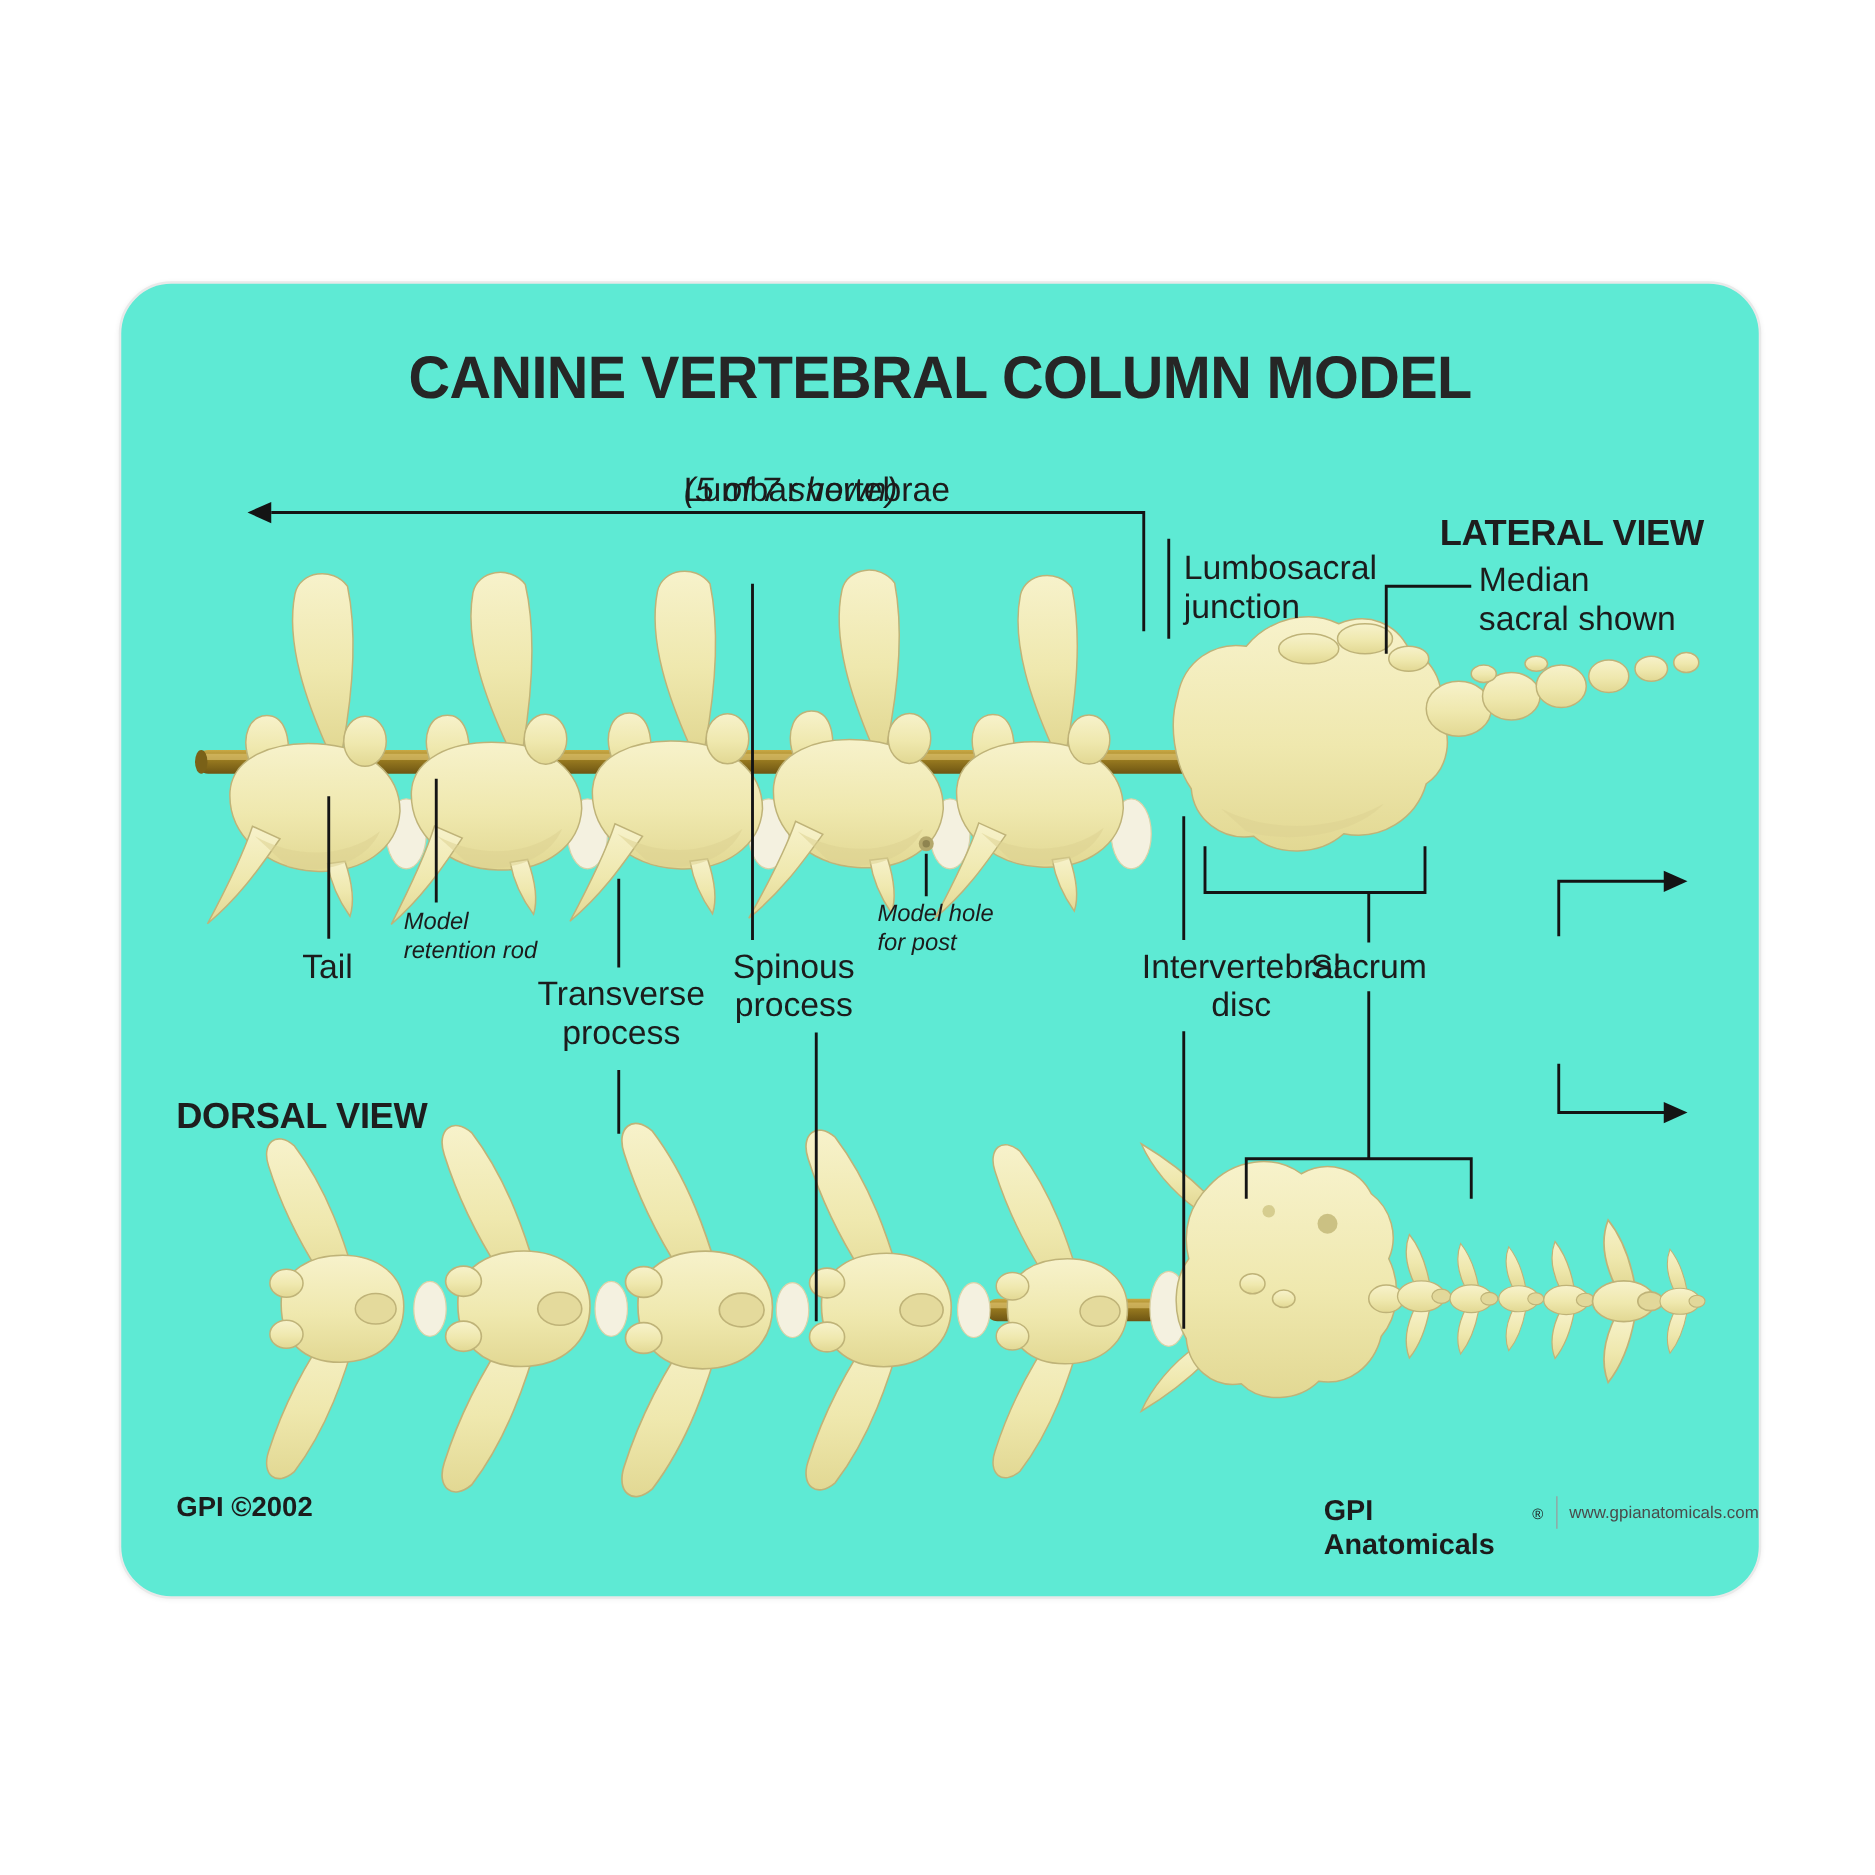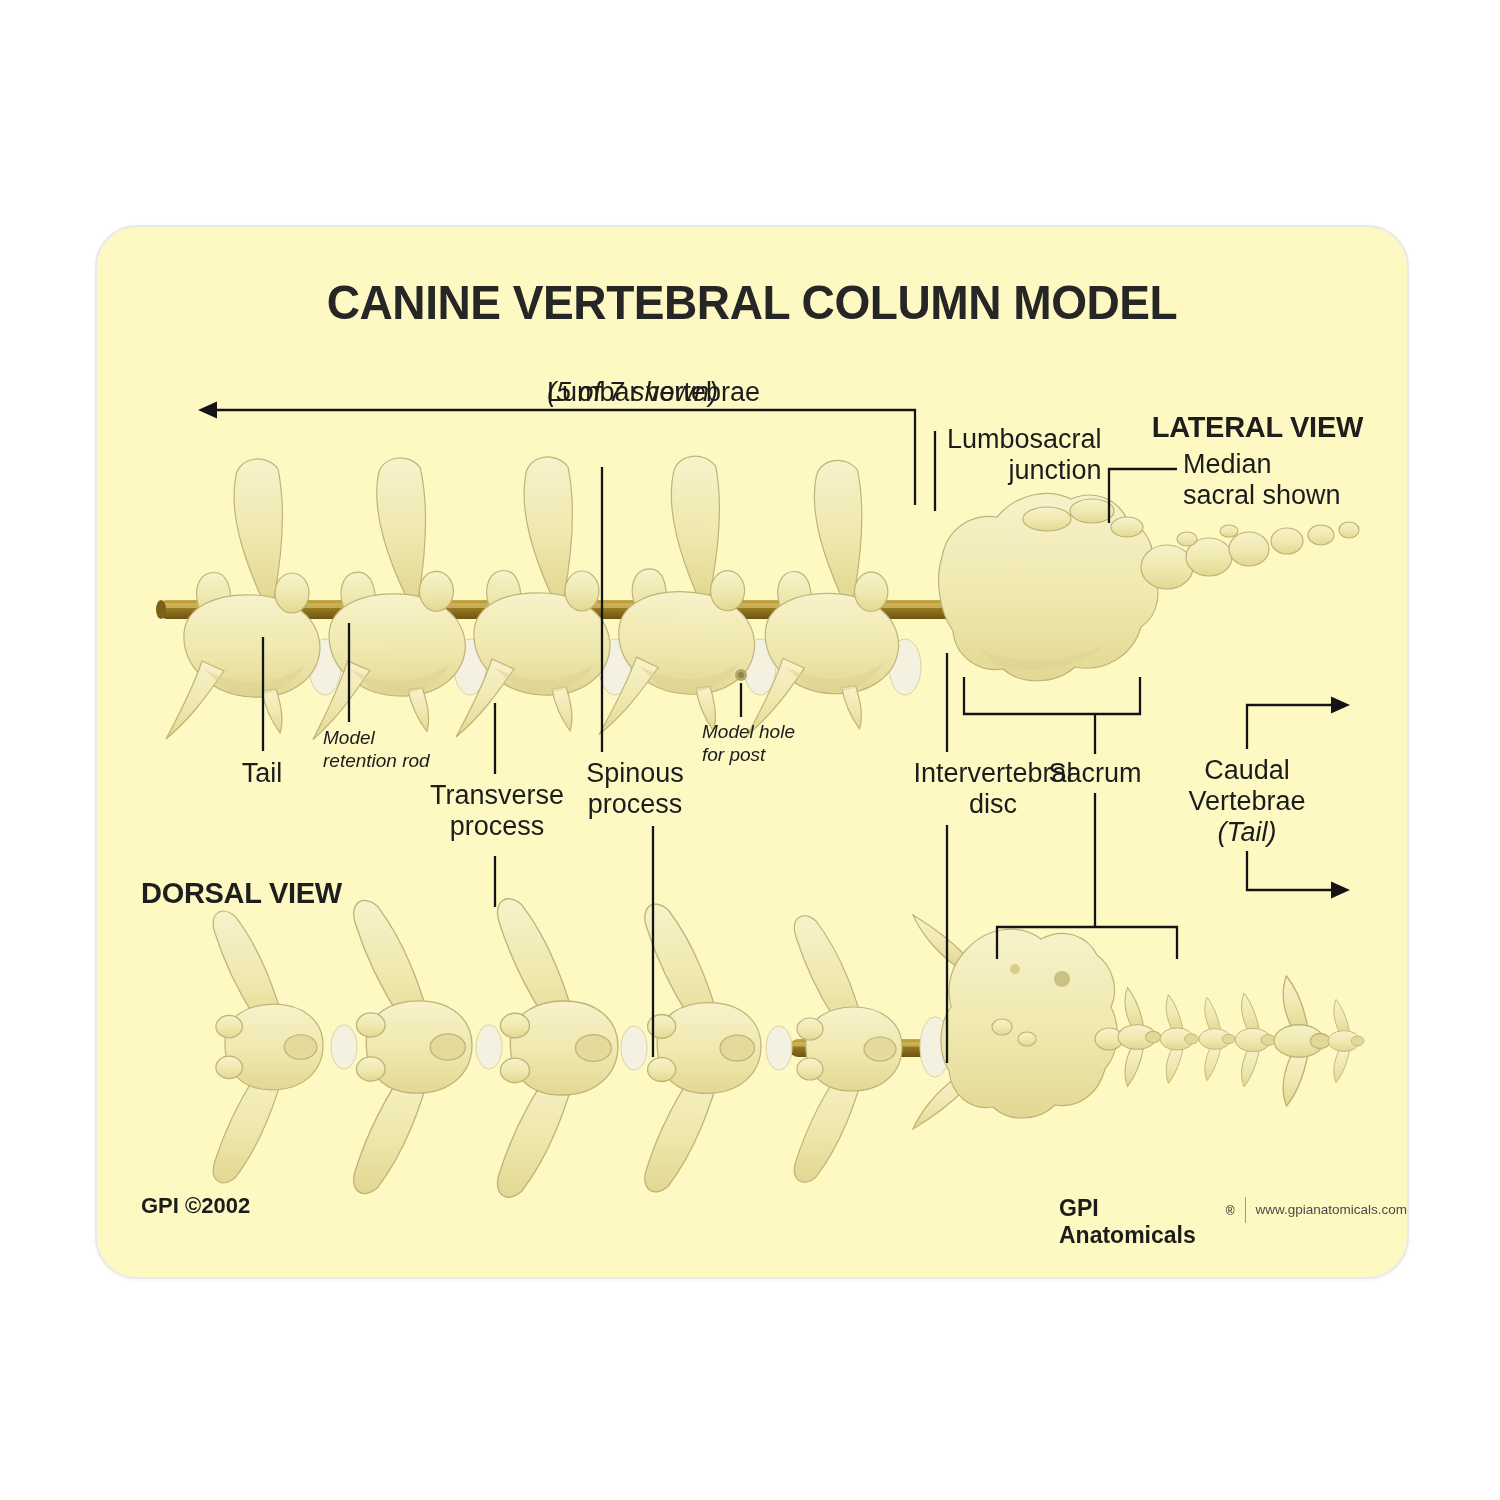--- a/index.html
+++ b/index.html
@@ -2,38 +2,38 @@
 <html><head>
 <meta charset="utf-8">
 <style>
   html,body{margin:0;padding:0;}
   body{
     width:1500px;height:1500px;background:#ffffff;position:relative;
     font-family:"Liberation Sans", sans-serif;color:#1c1c1c;overflow:hidden;
   }
   .card{
     position:absolute;left:95px;top:225px;width:1310px;height:1050px;
-    background:#fef9c3;border:2px solid #e9e9e9;border-radius:42px;
+    background:#5eead4;border:2px solid #e9e9e9;border-radius:42px;
     box-shadow:0 1px 4px rgba(0,0,0,.05);
   }
   .card *{position:absolute;box-sizing:border-box;}
   .title{
     left:0;top:48px;width:100%;text-align:center;
     font-size:48px;font-weight:bold;letter-spacing:-.5px;color:#262626;
     transform:scaleX(.96);
   }
   .view-heading{font-size:29px;font-weight:bold;color:#1e1e1e;letter-spacing:-.3px;margin-top:38px;}
   .lateral-heading{top:146px;right:44px;}
   .dorsal-heading{top:612px;left:44px;}
   .lbl{font-size:27px;line-height:1.15;color:#1c1c1c;white-space:pre-line;}
   .small-italic{font-size:19px;font-style:italic;line-height:1.2;white-space:pre-line;}
   .ctr{text-align:center;}
   .lumbar-label{top:150px;left:150px;width:600px;text-align:center;white-space:normal;}
   .lumbar-label .it{font-style:italic;}
-  .lbl-lumbosacral{top:197px;left:850px;text-align:right;}
+  .lbl-lumbosacral{top:212px;left:850px;}
   .lbl-median{top:222px;left:1086px;}
   .lbl-body{top:531px;left:100px;width:130px;}
   .lbl-retention{top:500px;left:226px;}
   .lbl-transverse{top:553px;left:325px;width:150px;}
   .lbl-spinous{top:531px;left:463px;width:150px;}
   .lbl-modelhole{top:494px;left:605px;}
   .lbl-disc{top:531px;left:770px;width:160px;margin-left:46px;}
   .lbl-sacrum{top:531px;left:938px;width:120px;}
   .lbl-caudal{top:528px;left:1082px;width:136px;}
   .lbl-caudal .tail-it{position:static;display:block;font-style:italic;}
@@ -223,22 +223,20 @@
 retention rod</div>
   <div class="lbl ctr lbl-transverse">Transverse
 process</div>
   <div class="lbl ctr lbl-spinous">Spinous
 process</div>
   <div class="small-italic lbl-modelhole">Model hole
 for post</div>
   <div class="lbl ctr lbl-disc">Intervertebral
 disc</div>
   <div class="lbl ctr lbl-sacrum">Sacrum</div>
-  <div class="lbl ctr lbl-caudal"><span style="position:static;display:block;white-space:pre-line;">Caudal
-Vertebrae</span><span class="tail-it">(Tail)</span></div>
 
   <div class="footer-copy">GPI ©2002</div>
   <div class="footer-brand">
     <span class="brand">GPI Anatomicals</span>
     <span class="reg">®</span>
     <span class="divider"></span>
     <span class="url">www.gpianatomicals.com</span>
   </div>
 
 </div>

